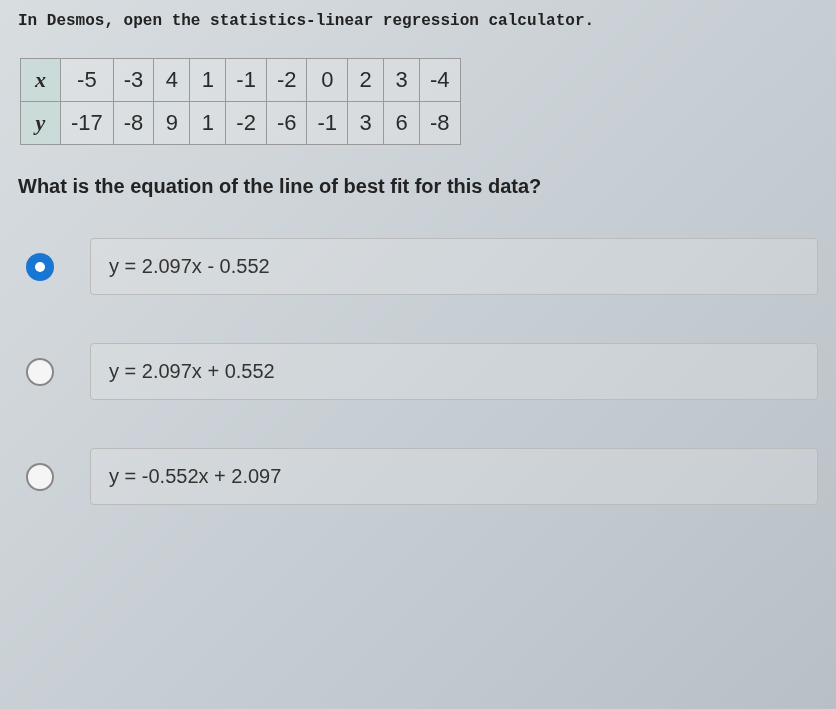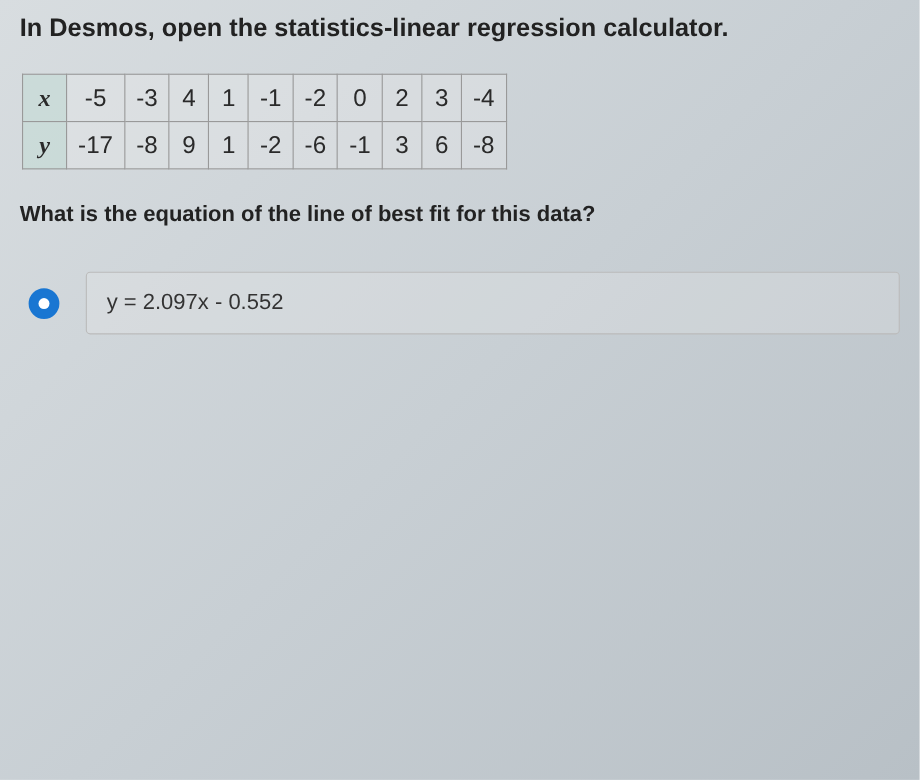--- a/index.html
+++ b/index.html
@@ -10,24 +10,25 @@
     body {
       font-family: Arial, Helvetica, sans-serif;
       background: linear-gradient(135deg, #d8dde0 0%, #c8cfd4 50%, #b8c0c6 100%);
       width: 836px;
       height: 709px;
       padding: 12px 18px;
       color: #2a2a2a;
       overflow: hidden;
     }
     .instruction {
-      font-size: 23px;
+      font-size: 16px;
       font-weight: 600;
       color: #222;
       margin-bottom: 28px;
+      font-family: Liberation Mono, monospace;
     }
     .data-table {
       border-collapse: collapse;
       margin-bottom: 30px;
       margin-left: 2px;
     }
     .data-table td {
       border: 1px solid #999;
       padding: 8px 10px;
       font-size: 22px;
@@ -48,21 +49,21 @@
       color: #222;
       margin-bottom: 40px;
     }
     .options {
       margin-left: 8px;
     }
     .option-row {
       display: flex;
       align-items: center;
       margin-bottom: 48px;
-      gap: 24px;
+      gap: 36px;
     }
     .radio {
       width: 28px;
       height: 28px;
       border-radius: 50%;
       border: 2px solid #888;
       background: #f5f5f5;
       display: flex;
       align-items: center;
       justify-content: center;
@@ -126,13 +127,21 @@
 </tbody>
   </table>
 
 <div class="question">What is the equation of the line of best fit for this data?</div>
 
 <div class="options">
   <div class="option-row">
     <div class="radio selected"></div>
     <div class="option-box">y = 2.097x - 0.552</div>
   </div>
+  <div class="option-row">
+    <div class="radio"></div>
+    <div class="option-box">y = 2.097x + 0.552</div>
+  </div>
+  <div class="option-row">
+    <div class="radio"></div>
+    <div class="option-box">y = -0.552x + 2.097</div>
+  </div>
 </div>
 
 </body></html>

